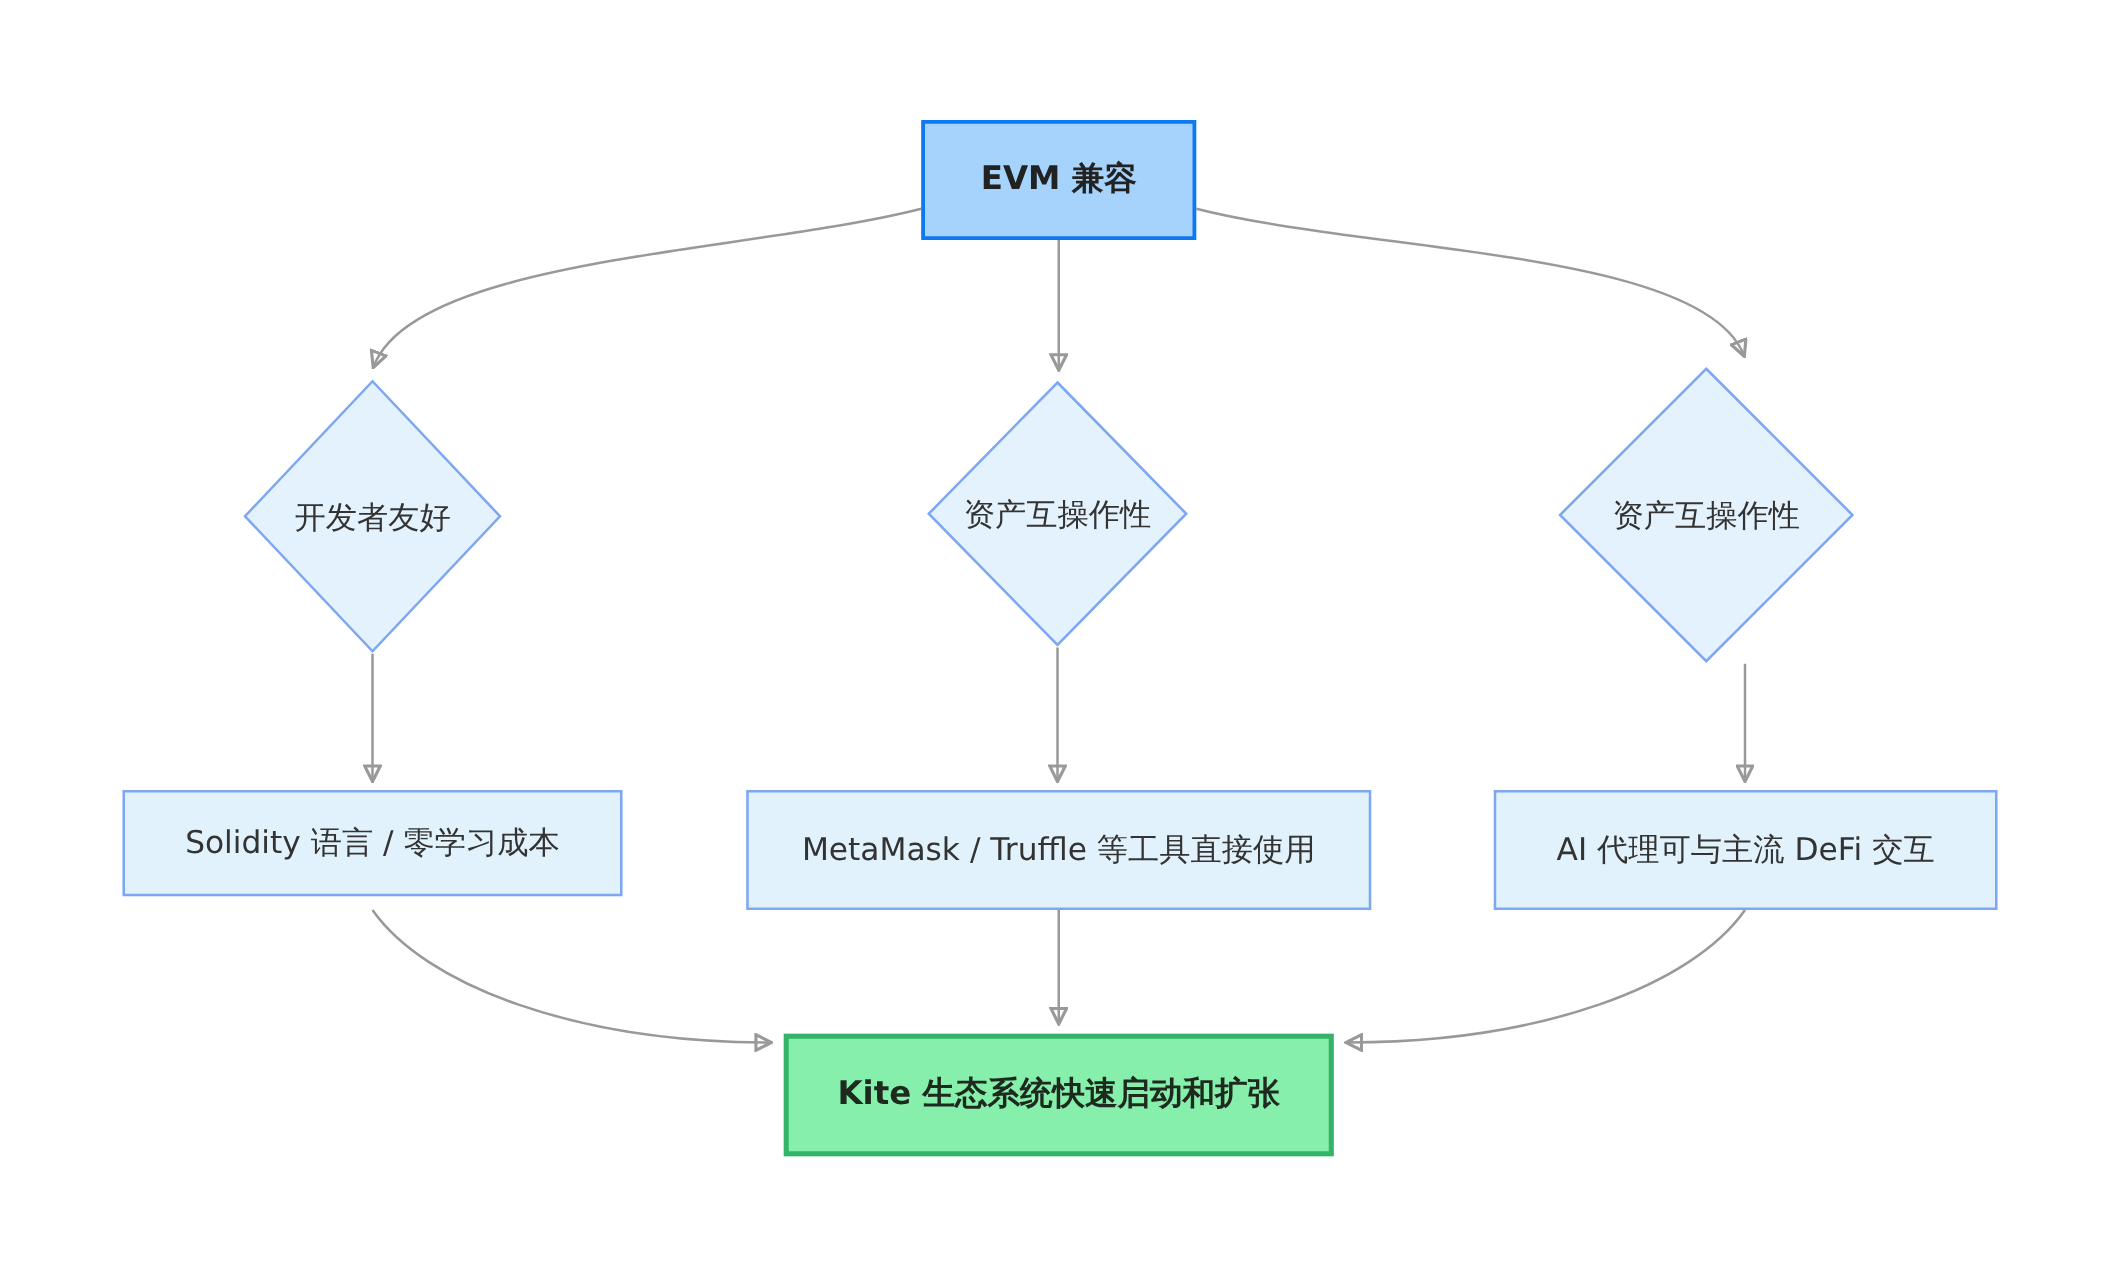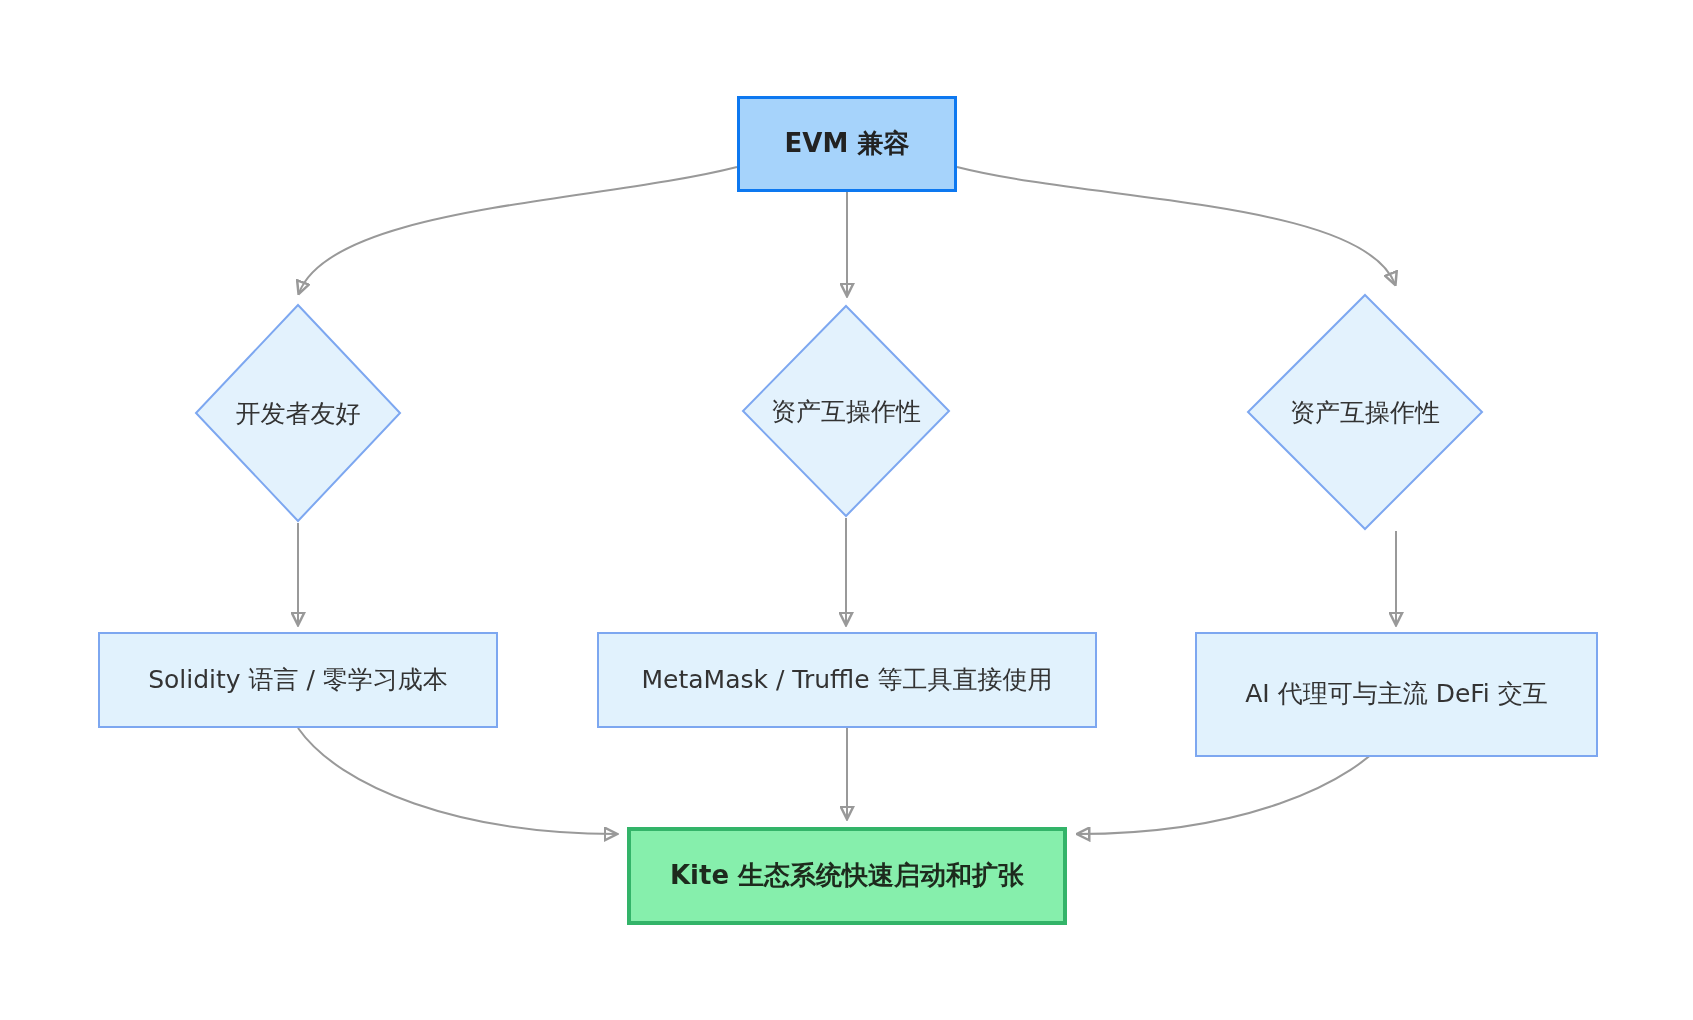--- a/index.html
+++ b/index.html
@@ -120,29 +120,29 @@
     <span class="dlabel">资产互操作性</span>
   </div>
 
   <div class="diamond" style="left:1246px; top:293px; width:238px; height:238px;">
     <svg viewBox="0 0 238 238" preserveAspectRatio="none">
       <polygon points="119,2 236,119 119,236 2,119"></polygon>
     </svg>
     <span class="dlabel">资产互操作性</span>
   </div>
 
-  <div class="node rect-branch" style="left:98px; top:632px; width:400px; height:96px;">
+  <div class="node rect-branch" style="left:98px; top:632px; width:400px; height:85px;">
     <span>Solidity 语言 / 零学习成本</span>
   </div>
 
   <div class="node rect-branch" style="left:597px; top:632px; width:500px; height:96px;">
     <span>MetaMask / Truffle 等工具直接使用</span>
   </div>
 
-  <div class="node rect-branch" style="left:1195px; top:632px; width:403px; height:125px;">
+  <div class="node rect-branch" style="left:1195px; top:632px; width:403px; height:96px;">
     <span>AI 代理可与主流 DeFi 交互</span>
   </div>
 
   <div class="node rect-result" style="left:627px; top:827px; width:440px; height:98px;">
     <span>Kite 生态系统快速启动和扩张</span>
   </div>
 
 </div>
 
 </body></html>

